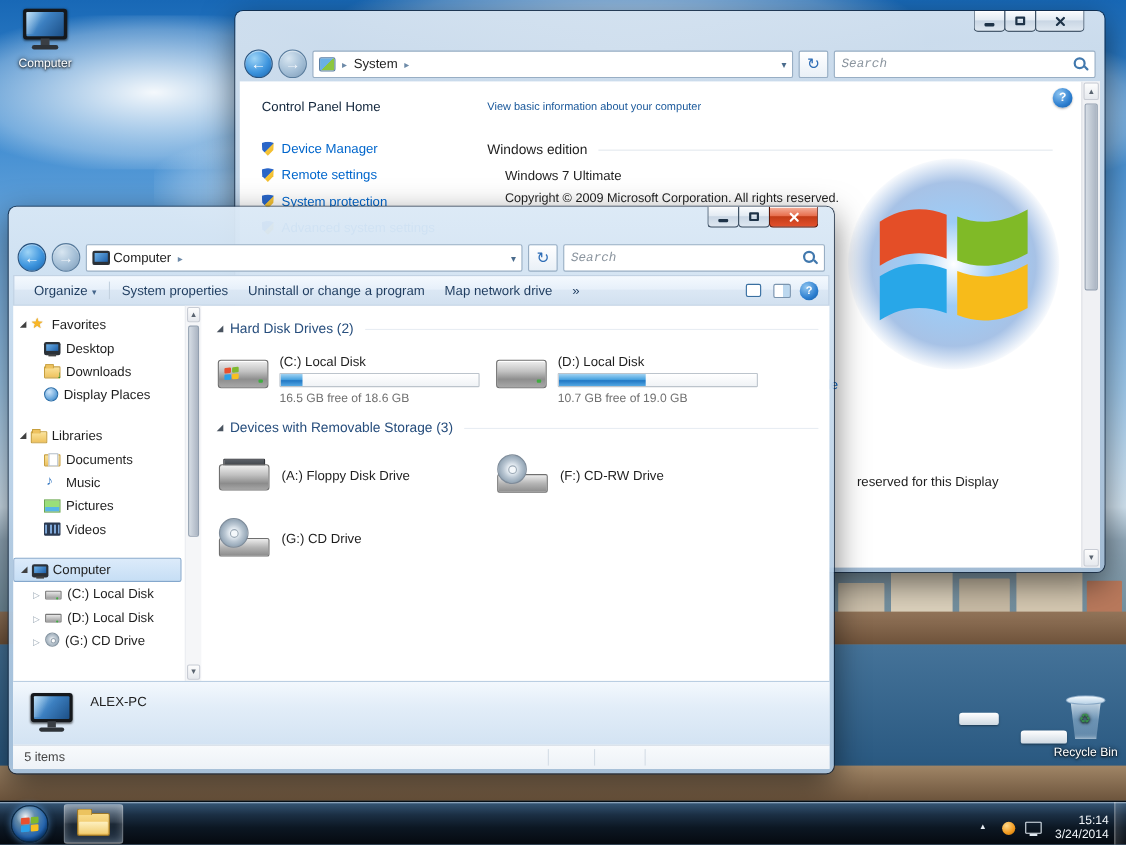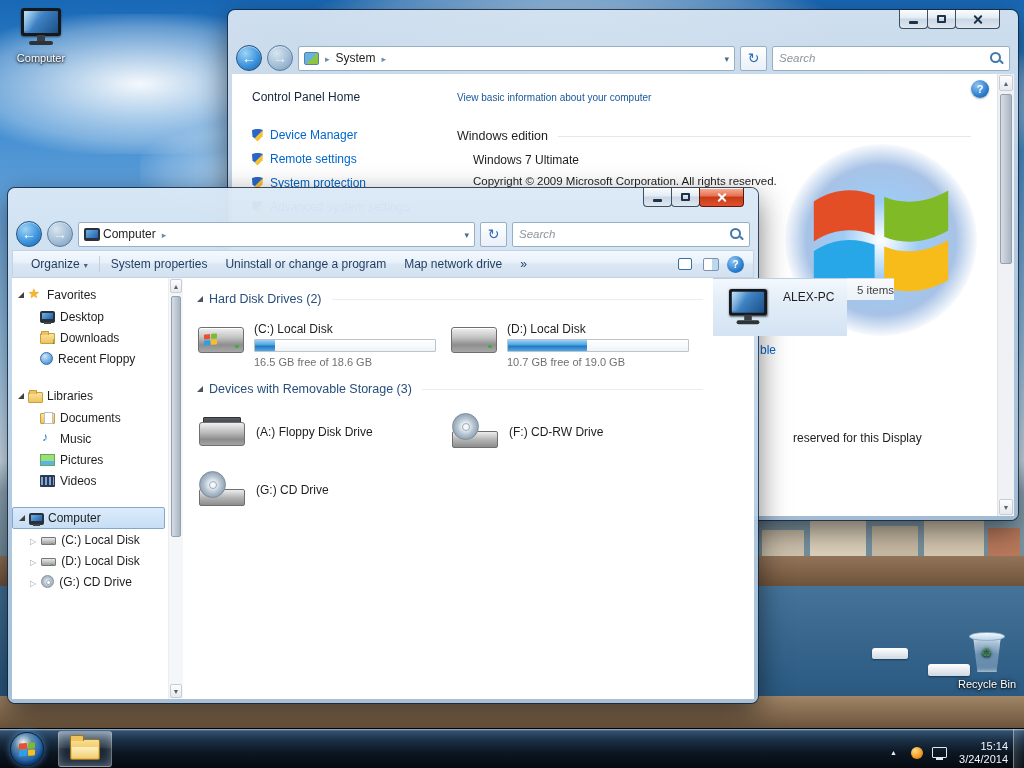--- a/index.html
+++ b/index.html
@@ -30,21 +30,21 @@
   .pc-stand{position:absolute;left:19px;bottom:7px;width:8px;height:6px;background:#3a3f45}
   .pc-base{position:absolute;left:11px;bottom:3px;width:24px;height:4px;background:#2e3338;border-radius:2px}
   .cc-icon{width:38px;height:38px;border-radius:50%;background:radial-gradient(circle at 35% 30%,#ffffff,#ececec 55%,#c2c2c2);display:flex;align-items:center;justify-content:center;box-shadow:0 1px 3px rgba(0,0,0,.5)}
   .cc-icon::before{content:"C";font-size:24px;font-weight:bold;color:#d9261c}
   .bin{width:38px;height:46px;position:relative}
   .bin-body{position:absolute;left:4px;top:9px;width:30px;height:35px;background:linear-gradient(180deg,rgba(238,247,253,.8),rgba(175,205,230,.45) 50%,rgba(140,172,200,.55));clip-path:polygon(4% 0,96% 0,82% 100%,18% 100%);box-shadow:inset 0 0 5px rgba(255,255,255,.9)}
   .bin-lid{position:absolute;left:1px;top:4px;width:36px;height:9px;border-radius:50%;background:linear-gradient(180deg,#f4fafe,#b9d2e6);border:1px solid rgba(110,145,180,.7)}
   .bin-sym::before{content:"♻";position:absolute;left:13px;top:18px;font-size:12px;color:#2e8b3a;opacity:.85}
   
   .win{position:absolute;border-radius:7px;box-shadow:0 0 0 1px rgba(15,35,60,.8),0 10px 30px rgba(0,0,0,.55);display:flex;flex-direction:column;padding:0 4px 4px}
-  .win-system{left:228px;top:10px;width:790px;height:510px;z-index:10;background:linear-gradient(180deg,rgba(212,226,240,.97),rgba(178,200,222,.94) 55%,rgba(163,188,213,.97))}
+  .win-system{left:214px;top:10px;width:790px;height:510px;z-index:10;background:linear-gradient(180deg,rgba(212,226,240,.97),rgba(178,200,222,.94) 55%,rgba(163,188,213,.97))}
   .win-computer{left:8px;top:188px;width:750px;height:515px;z-index:20;background:linear-gradient(180deg,rgba(219,233,246,.96),rgba(182,206,229,.93) 55%,rgba(168,195,221,.96))}
   .tspace{flex:none}
   .win-system .tspace{height:32px}
   .win-computer .tspace{height:30px}
   .capbtns{position:absolute;top:0;display:flex;z-index:6}
   .win-system .capbtns{right:18px}
   .win-computer .capbtns{right:14px}
   .capbtn{width:29px;height:19px;margin-left:-1px;border:1px solid #3c4f63;border-top:none;display:flex;align-items:center;justify-content:center;background:linear-gradient(180deg,#fafcfe,#e3ebf3 45%,#c9d6e4 50%,#dfe8f1);color:#1e3348;border-radius:0 0 4px 4px;box-shadow:inset 0 1px 0 rgba(255,255,255,.8);cursor:pointer}
   .capbtn.close{width:45px}
   .win-computer .capbtn.close{background:linear-gradient(180deg,#f5b3a0,#e8704f 45%,#c33c17 50%,#e2502c);color:#fff;border-color:#5e1708}
@@ -61,21 +61,21 @@
   .nav-fwd{background:radial-gradient(circle at 35% 30%,#d8e6f1,#a3bed6 55%,#7b99b6);border-color:#587b9c;color:#f0f5fa}
   .nav-fwd::before{content:"→"}
   .addressbar{flex:1;height:25px;background:#fff;border:1px solid #98aec4;border-radius:2px;display:flex;align-items:center;padding:0 5px;gap:3px;min-width:0;cursor:text}
   .crumb-sep::before{content:"▸";color:#6d8aa8;font-size:9px;padding:0 3px}
   .crumb{white-space:nowrap;color:#1e1e1e;cursor:pointer}
   .addr-caret{margin-left:auto;cursor:pointer}
   .addr-caret::before{content:"▾";color:#4a6b8c;font-size:9px}
   .refresh{width:27px;height:25px;flex:none;background:linear-gradient(#ffffff,#e9f0f7);border:1px solid #98aec4;border-radius:2px;display:flex;align-items:center;justify-content:center;cursor:pointer}
   .refresh::before{content:"↻";color:#2e6db6;font-size:14px}
   .searchbox{width:238px;height:25px;flex:none;background:#fff;border:1px solid #98aec4;border-radius:2px;display:flex;align-items:center;padding:0 6px}
-  .search-input{flex:1;min-width:0;border:none;outline:none;font-family:Liberation Sans, sans-serif;font-size:11.5px;color:#333;background:transparent}
+  .search-input{flex:1;min-width:0;border:none;outline:none;font-family:Liberation Mono, monospace;font-size:11.5px;color:#333;background:transparent}
   .search-input::placeholder{color:#8a949e;font-style:italic}
   .mag{width:14px;height:14px;position:relative;flex:none;cursor:pointer}
   .mag::before{content:"";position:absolute;left:1px;top:1px;width:7px;height:7px;border:2px solid #4178ad;border-radius:50%}
   .mag::after{content:"";position:absolute;left:10px;top:10px;width:5px;height:2px;background:#4178ad;transform:rotate(45deg);border-radius:1px}
   .addr-ic-cp{width:15px;height:13px;flex:none;background:linear-gradient(135deg,#69b0e6 50%,#8cc63f 50%);border:1px solid #5b7fa6;border-radius:2px}
   .addr-ic-pc{width:16px;height:13px;flex:none;position:relative;background:#2b3138;border-radius:2px}
   .addr-ic-pc::before{content:"";position:absolute;left:2px;top:2px;right:2px;bottom:3px;background:linear-gradient(135deg,#6db1e8,#1e5fa8)}
   
   .sys-body{flex:1;min-height:0;background:#fff;display:flex;overflow:hidden}
   .sys-sidebar{width:215px;flex:none;padding:16px 0 0 20px}
@@ -109,21 +109,21 @@
   .cmd-right{margin-left:auto;display:flex;align-items:center;gap:8px}
   .viewbtn{display:flex;align-items:center;gap:3px;cursor:pointer}
   .viewgrid{width:14px;height:12px;background:
     linear-gradient(#fff,#fff),
     repeating-linear-gradient(0deg,#3f87c9 0 5px,transparent 5px 7px),
     repeating-linear-gradient(90deg,#6fb0e0 0 6px,transparent 6px 8px);
     background-color:#5ea2dc;border:1px solid #3a6fa0;border-radius:2px;background-blend-mode:normal}
   .previewbtn{width:16px;height:13px;border:1px solid #7a94ae;border-radius:2px;background:linear-gradient(90deg,#fff 55%,#bcd8ef 55%);cursor:pointer}
   .helpbtn{width:17px;height:17px;border-radius:50%;background:radial-gradient(circle at 35% 30%,#8fc5f0,#2d7fd0 60%,#1257a0);color:#fff;display:flex;align-items:center;justify-content:center;cursor:pointer}
   .helpbtn::before{content:"?";font-size:10px;font-weight:bold}
-  .cw-body{flex:1;min-height:0;background:#fff;display:flex;flex-direction:row}
+  .cw-body{flex:1;min-height:0;background:#fff;display:flex;flex-direction:column}
   .body-top{flex:1;min-height:0;display:flex}
   .navpane{width:156px;flex:none;padding-top:6px;color:#1e1e1e;overflow:hidden}
   .tree-group{display:flex;align-items:center;height:22px;padding-left:6px;gap:4px;cursor:pointer}
   .tree-group.sel{background:linear-gradient(#dcebfa,#c6def5);border:1px solid #84a7cc;border-radius:2px;margin-right:3px}
   .tree-item{display:flex;align-items:center;height:21px;padding-left:28px;gap:5px;cursor:pointer}
   .tree-item.drv{padding-left:18px}
   .tree-gap{height:16px}
   .exp{width:0;height:0;border-left:6px solid transparent;border-bottom:6px solid #404040;flex:none}
   .exp-c::before{content:"▷";color:#9aa7b4;font-size:8px}
   .mi{width:15px;height:13px;flex:none;position:relative}
@@ -387,21 +387,21 @@
           <div class="tree-item">
             <span class="mi mi-monitor"></span>
             <span>Desktop</span>
           </div>
           <div class="tree-item">
             <span class="mi mi-download"></span>
             <span>Downloads</span>
           </div>
           <div class="tree-item">
             <span class="mi mi-clock"></span>
-            <span>Recent Floppy</span>
+            <span>Display Places</span>
           </div>
           <div class="tree-gap"></div>
           <div class="tree-group">
             <span class="exp"></span>
             <span class="mi mi-folder"></span>
             <span>Libraries</span>
           </div>
           <div class="tree-item">
             <span class="mi mi-doc"></span>
             <span>Documents</span>

